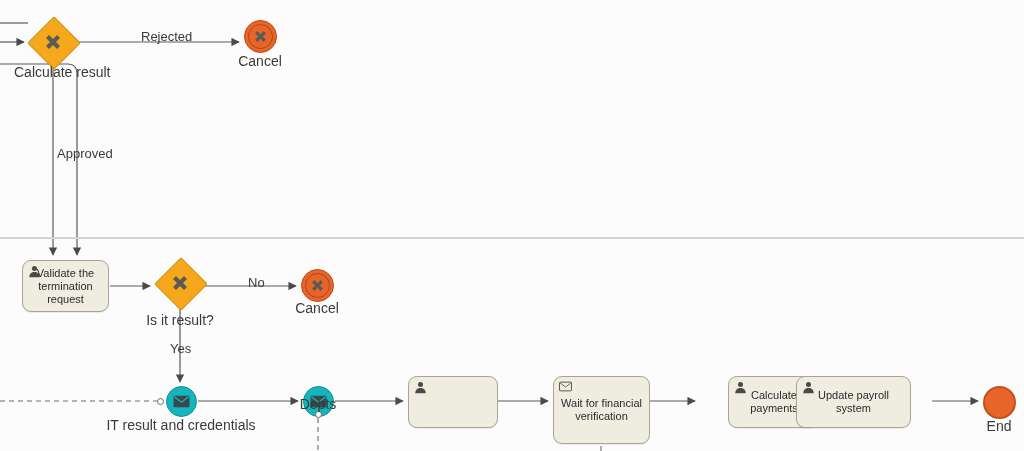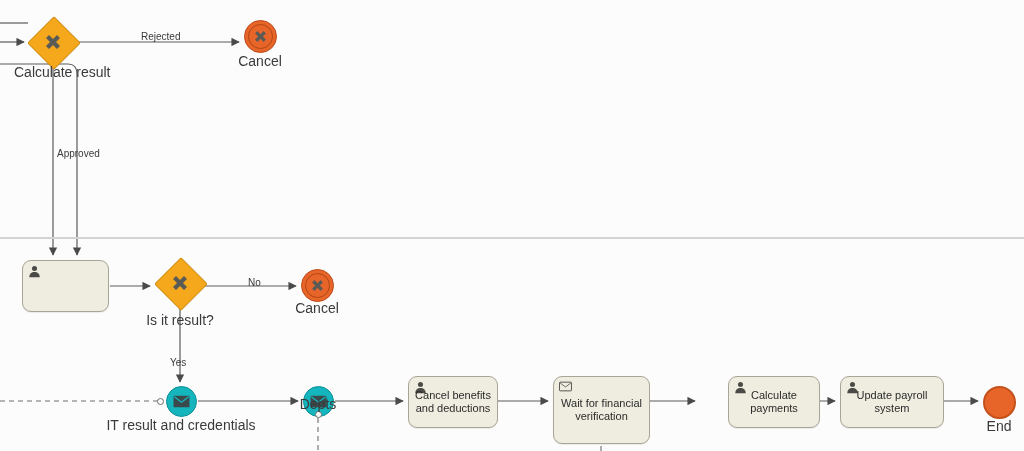--- a/index.html
+++ b/index.html
@@ -142,21 +142,21 @@
     position: absolute;
     font-size: 14px;
     line-height: 13px;
     color: #3a3a3a;
     white-space: nowrap;
   }
   .caption.center { transform: translateX(-50%); text-align: center; }
 
   .flow-label {
     position: absolute;
-    font-size: 10px;
+    font-size: 13px;
     line-height: 13px;
     color: #3a3a3a;
     white-space: nowrap;
     background: transparent;
   }
 
   
   .dot {
     position: absolute;
     width: 7px;
@@ -241,20 +241,23 @@
   </div>
   <div class="caption center" style="left:260px; top:55px;">Cancel</div>
 
   <div class="node task" style="left:22px; top:260px; width:87px; height:52px;">
     <span class="task-icon">
       <svg width="13" height="13" viewBox="0 0 16 16">
         <circle cx="8" cy="4.3" r="3.1" fill="currentColor"></circle>
         <path d="M1.6 15 C1.6 10.6 4.4 8.6 8 8.6 C11.6 8.6 14.4 10.6 14.4 15 Z" fill="currentColor"></path>
       </svg>
     </span>
+    <div class="task-label">Validate the
+termination
+request</div>
   </div>
 
   <div class="node gateway" style="left:155px; top:258px;">
     <div class="diamond"></div>
     <div class="xmark">
       <svg width="22" height="22" viewBox="0 0 22 22">
         <path d="M4 7 L7 4 L11 8 L15 4 L18 7 L14 11 L18 15 L15 18 L11 14 L7 18 L4 15 L8 11 Z" fill="currentColor"></path>
       </svg>
     </div>
   </div>
@@ -288,22 +291,20 @@
   <div class="dot" style="left:315px; top:411px;"></div>
   <div class="caption center" style="left:318px; top:398px;">Depts</div>
 
   <div class="node task" style="left:408px; top:376px; width:90px; height:52px;">
     <span class="task-icon">
       <svg width="13" height="13" viewBox="0 0 16 16">
         <circle cx="8" cy="4.3" r="3.1" fill="currentColor"></circle>
         <path d="M1.6 15 C1.6 10.6 4.4 8.6 8 8.6 C11.6 8.6 14.4 10.6 14.4 15 Z" fill="currentColor"></path>
       </svg>
     </span>
-    <div class="task-label">Cancel benefits
-and deductions</div>
   </div>
 
   <div class="node task" style="left:553px; top:376px; width:97px; height:68px;">
     <span class="task-icon">
       <svg width="13" height="11" viewBox="0 0 20 15">
         <rect x="0.8" y="0.8" width="18.4" height="13.4" rx="1.2" fill="none" stroke="currentColor" stroke-width="1.4"></rect>
         <path d="M1.8 2.2 L10 8.2 L18.2 2.2" fill="none" stroke="currentColor" stroke-width="1.2"></path>
       </svg>
     </span>
     <div class="task-label">Wait for financial
@@ -314,32 +315,32 @@
     <span class="task-icon">
       <svg width="13" height="13" viewBox="0 0 16 16">
         <circle cx="8" cy="4.3" r="3.1" fill="currentColor"></circle>
         <path d="M1.6 15 C1.6 10.6 4.4 8.6 8 8.6 C11.6 8.6 14.4 10.6 14.4 15 Z" fill="currentColor"></path>
       </svg>
     </span>
     <div class="task-label">Calculate
 payments</div>
   </div>
 
-  <div class="node task" style="left:840px; top:376px; width:104px; height:52px;">
+  <div class="node task" style="left:796px; top:376px; width:115px; height:52px;">
     <span class="task-icon">
       <svg width="13" height="13" viewBox="0 0 16 16">
         <circle cx="8" cy="4.3" r="3.1" fill="currentColor"></circle>
         <path d="M1.6 15 C1.6 10.6 4.4 8.6 8 8.6 C11.6 8.6 14.4 10.6 14.4 15 Z" fill="currentColor"></path>
       </svg>
     </span>
     <div class="task-label">Update payroll
 system</div>
   </div>
 
   <div class="node event event-end" style="left:983px; top:386px;"></div>
   <div class="caption center" style="left:999px; top:420px;">End</div>
 
   <div class="flow-label" style="left:141px; top:30px;">Rejected</div>
   <div class="flow-label" style="left:57px; top:147px;">Approved</div>
   <div class="flow-label" style="left:248px; top:276px;">No</div>
-  <div class="flow-label" style="left:170px; top:342px;margin-top:14px;">Yes</div>
+  <div class="flow-label" style="left:170px; top:342px;">Yes</div>
 
 </div>
 
 </body></html>

